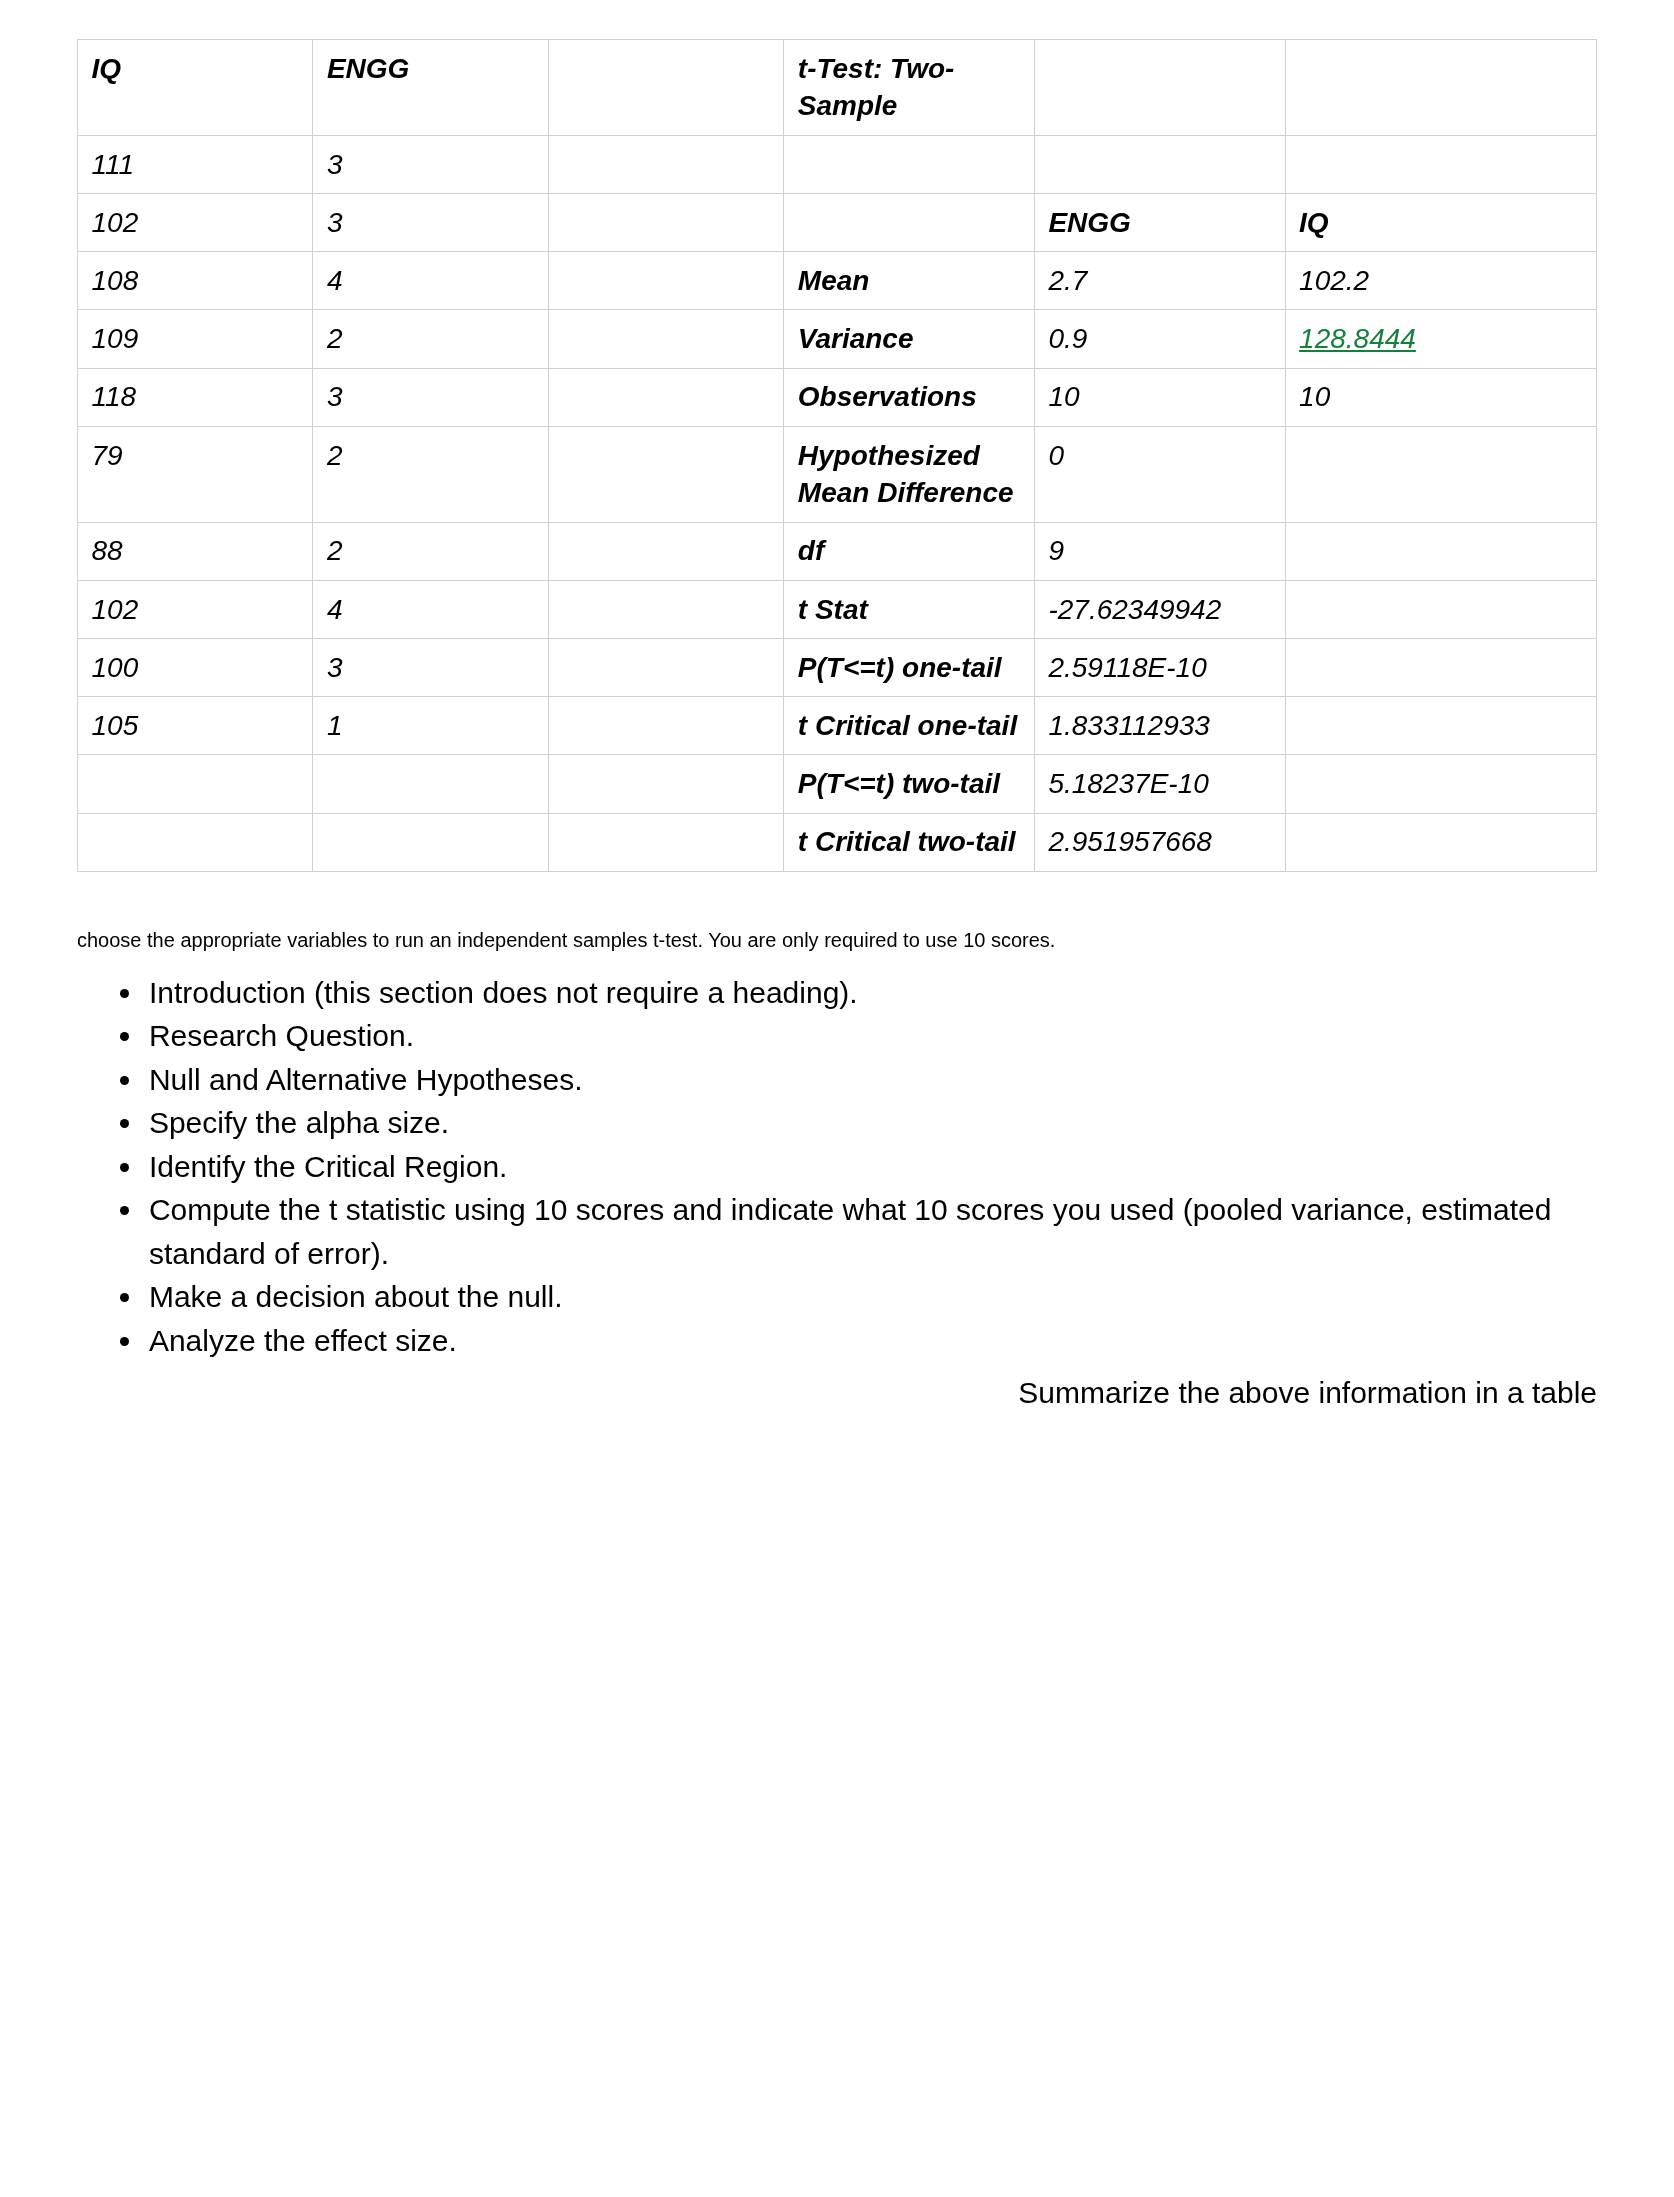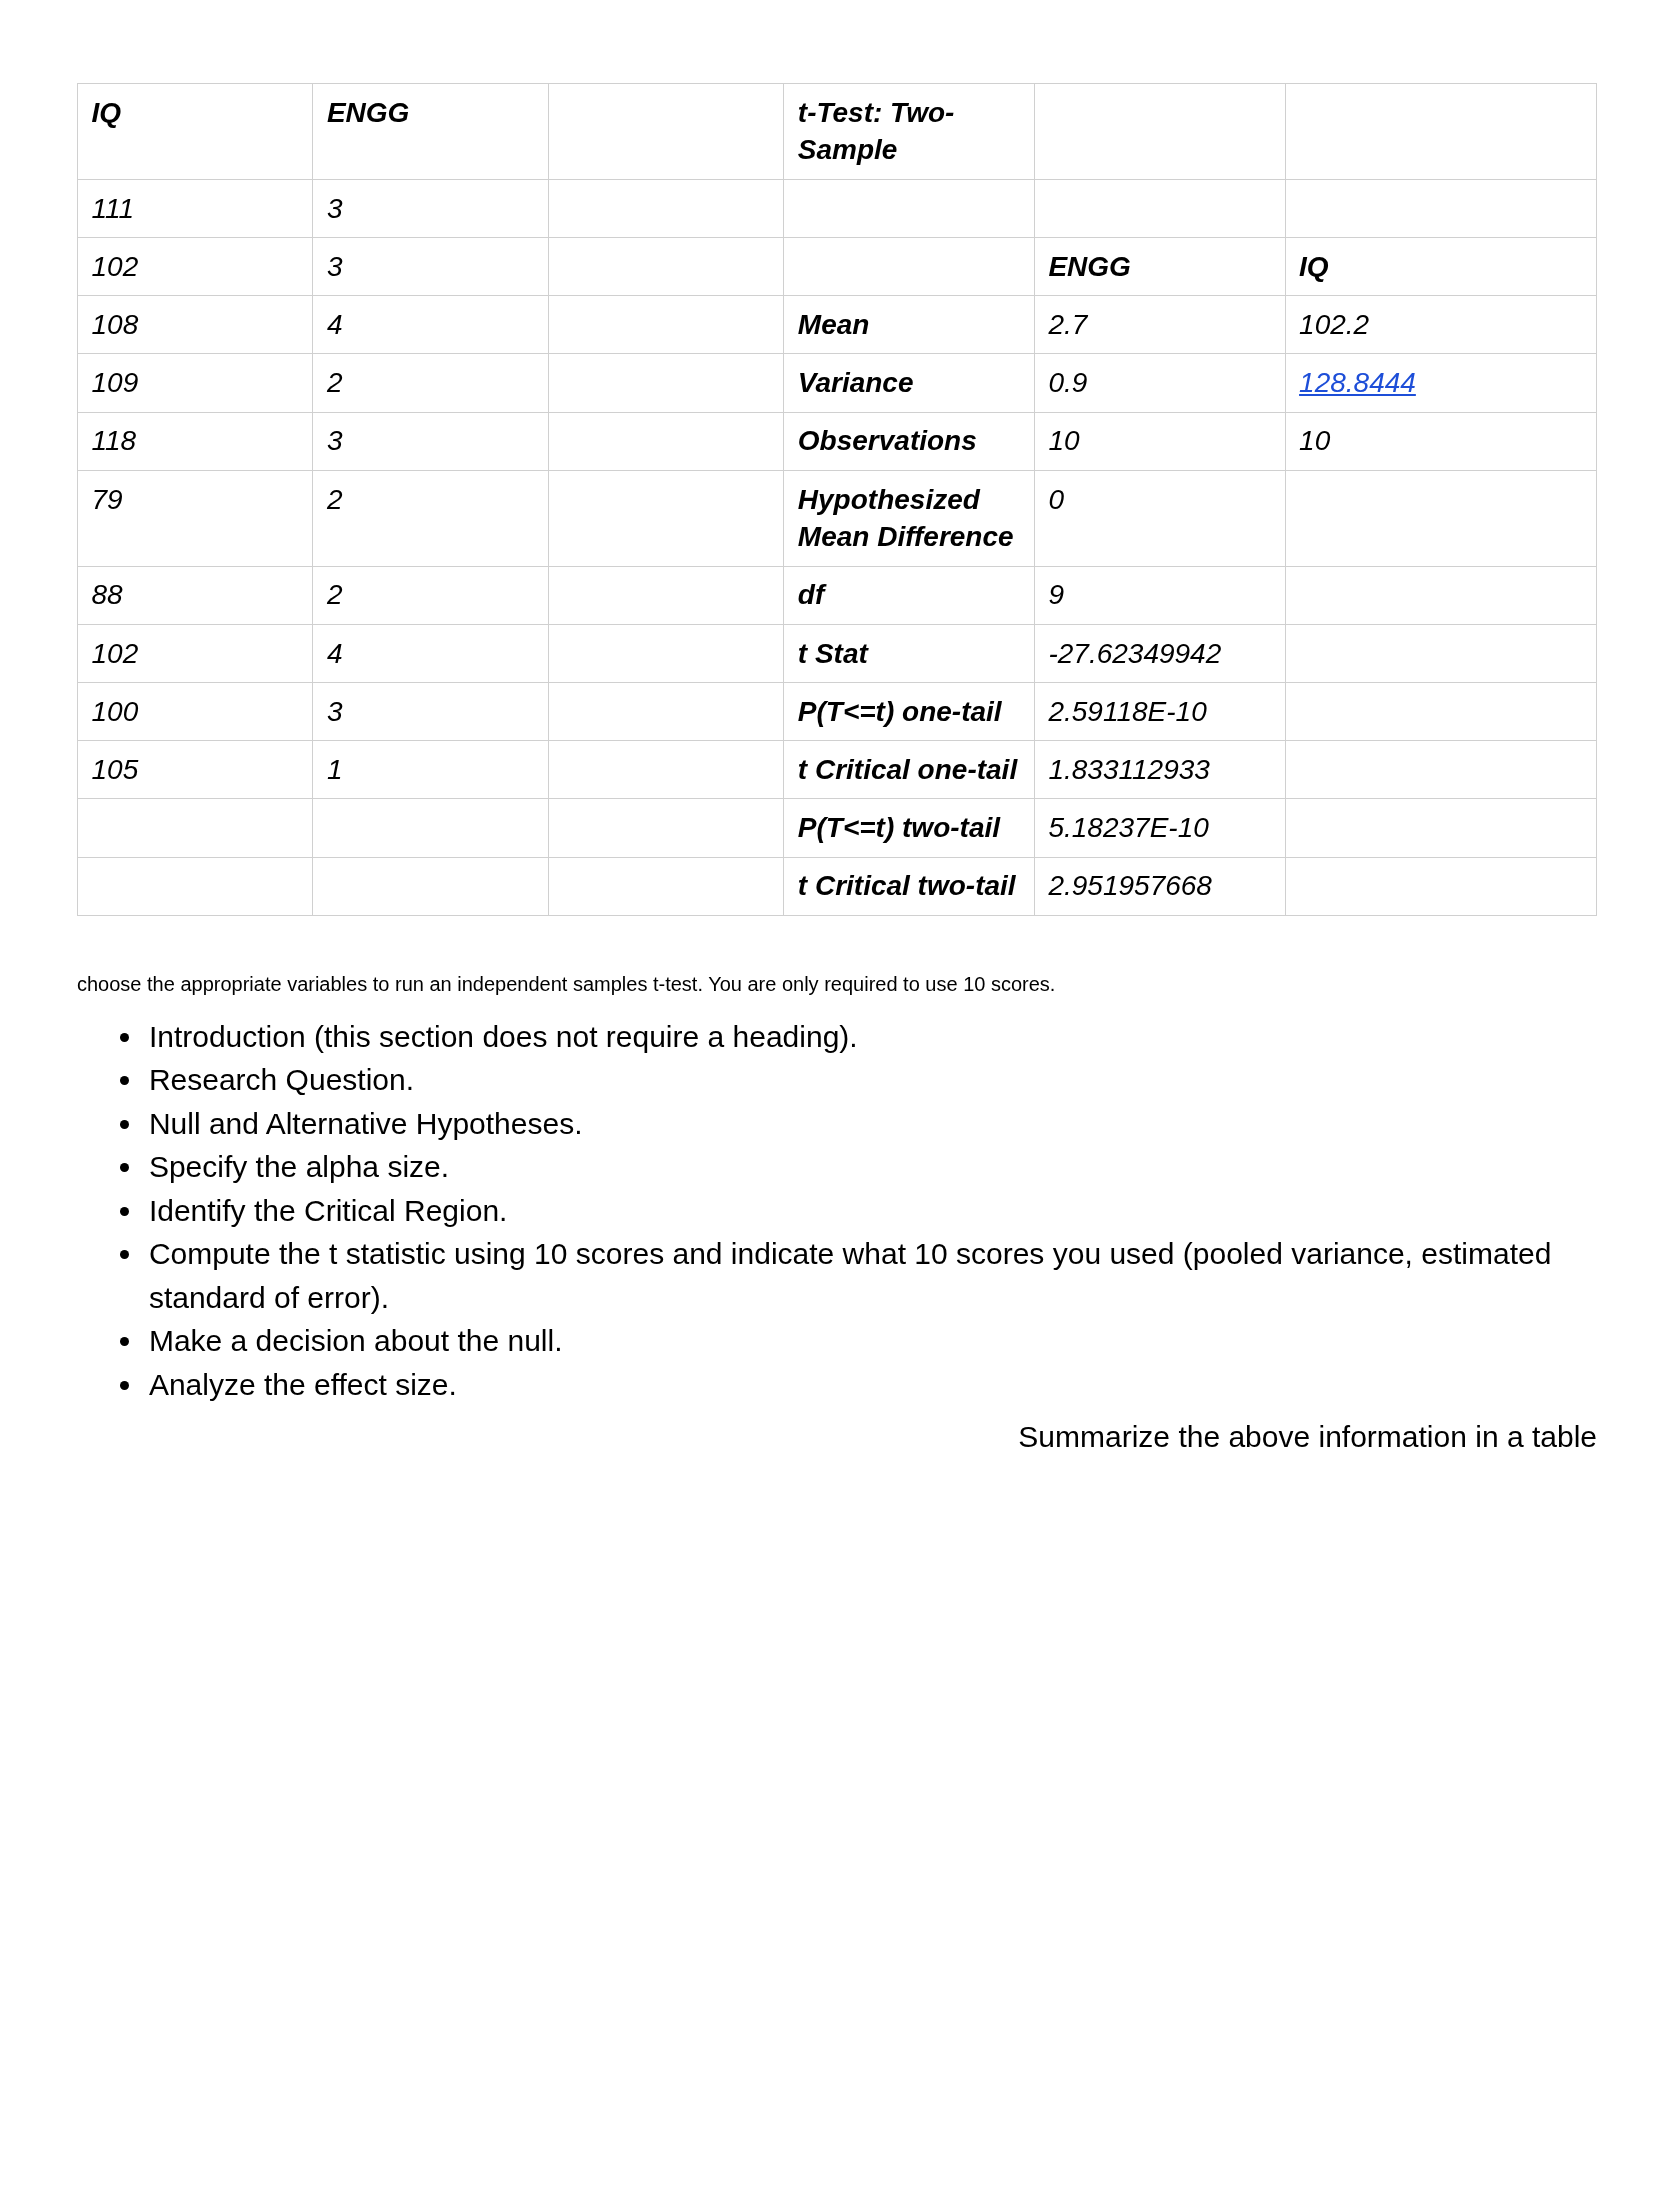--- a/index.html
+++ b/index.html
@@ -9,42 +9,41 @@
       padding: 39px 77px 58px 77px;
       font-size: 29px;
       color: #000000;
       line-height: 1.35;
     }
     table {
       border-collapse: collapse;
       width: 100%;
       margin-bottom: 53px;
       table-layout: fixed;
-      margin-top: 44px;
     }
     td {
       border: 1px solid #d0d0d0;
       padding: 9.7px 13.5px;
       vertical-align: top;
       font-style: italic;
       font-size: 28px;
       word-wrap: break-word;
       overflow-wrap: break-word;
     }
     td.bold {
       font-weight: 700;
     }
     .col1 { width: 15.5%; }
     .col2 { width: 15.5%; }
     .col3 { width: 15.5%; }
     .col4 { width: 16.5%; }
     .col5 { width: 16.5%; }
     .col6 { width: 20.5%; }
     .link {
-      color: #1d4ed8;
+      color: #15803d;
       text-decoration: underline;
     }
     .intro {
       font-size: 20px;
       margin-bottom: 9.7px;
       line-height: 1.5;
     }
     ul.bullets {
       list-style-type: disc;
       padding-left: 68px;

